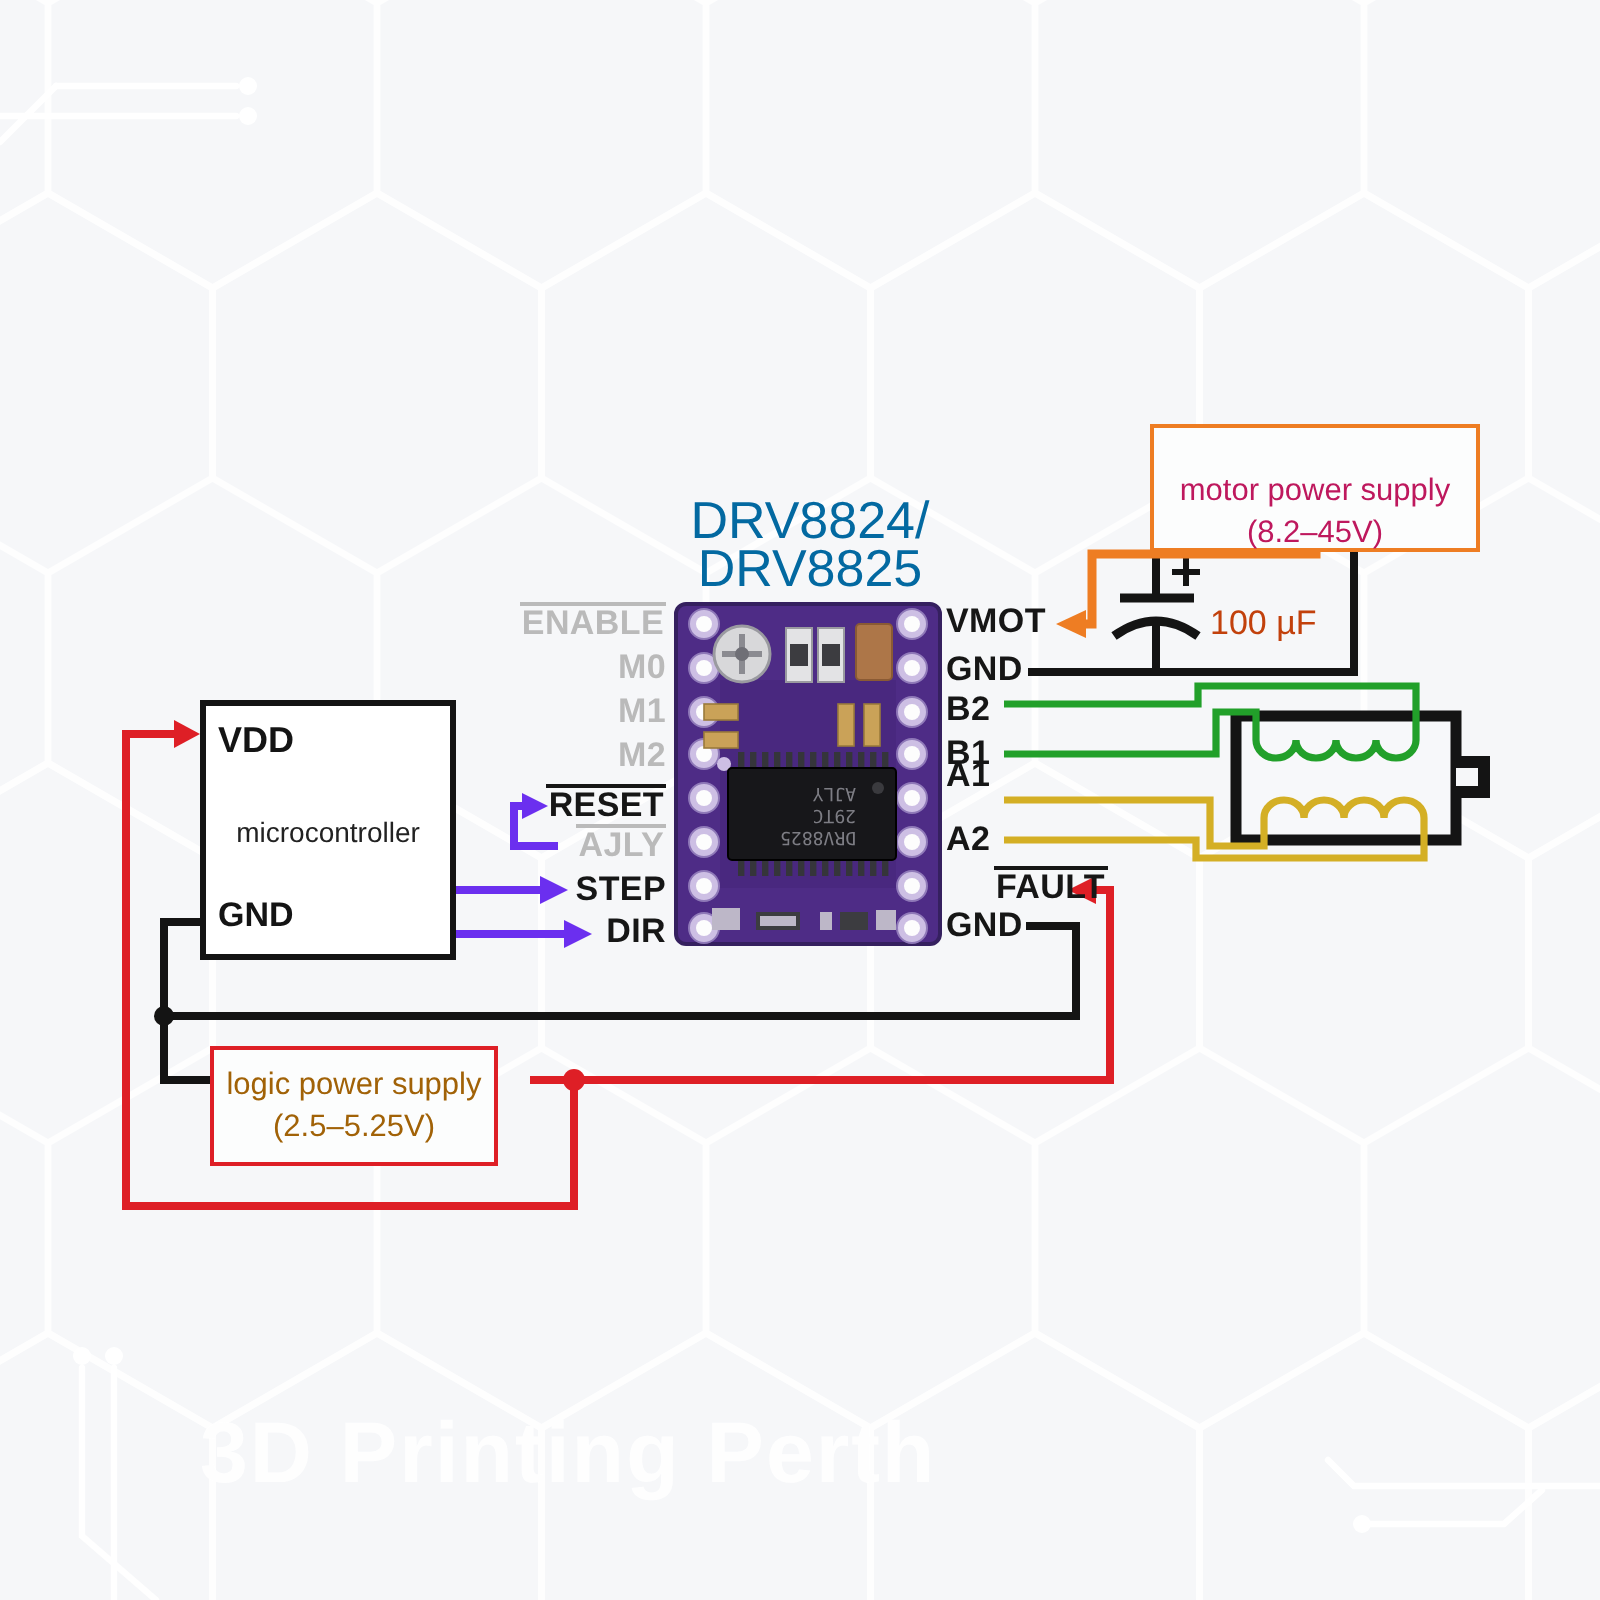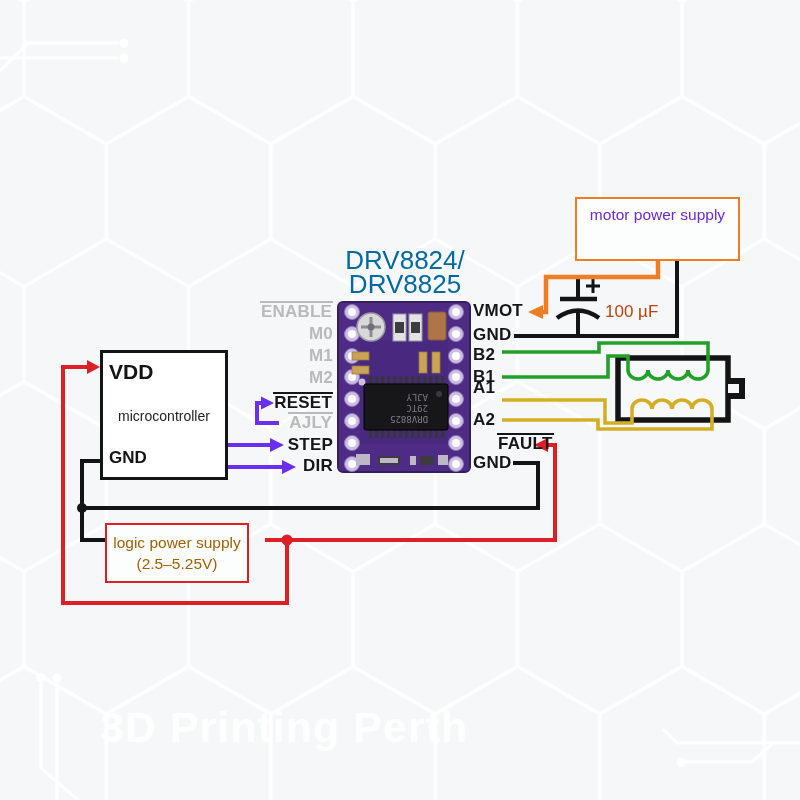--- a/index.html
+++ b/index.html
@@ -12,25 +12,25 @@
   
   .pin{position:absolute;height:20px;line-height:20px;font-weight:bold;font-size:17px;
        color:#161616;white-space:nowrap;letter-spacing:.2px;}
   .pin.left{right:467px;text-align:right;}
   .pin.right{left:473px;}
   .pin.gray{color:#bababa;}
   .pin .ol{display:inline-block;border-top:2.6px solid currentColor;line-height:18px;padding:0 1px;margin-left:24px;}
   
   .supply{position:absolute;text-align:center;font-size:15.5px;line-height:21px;
           background:#fcfdfd;box-sizing:border-box;}
-  #motor-supply{left:575px;top:197px;width:165px;height:64px;border:2.5px solid #ee7d23;color:#6d28d9;padding-top:5px;}
+  #motor-supply{left:575px;top:212px;width:165px;height:64px;border:2.5px solid #ee7d23;color:#be185d;padding-top:21px;}
   #logic-supply{left:105px;top:523px;width:144px;height:60px;border:2.5px solid #de1f26;color:#a16207;padding-top:7px;}
   #mc-box{position:absolute;left:100px;top:350px;width:128px;height:130px;border:3px solid #141414;
           background:#ffffff;box-sizing:border-box;}
-  #mc-vdd{position:absolute;left:6px;top:7px;font-weight:bold;font-size:21px;color:#141414;}
+  #mc-vdd{position:absolute;left:6px;top:7px;font-weight:bold;font-size:18px;color:#141414;}
   #mc-label{position:absolute;left:0;right:0;top:55px;text-align:center;font-size:14px;color:#222;}
   #mc-gnd{position:absolute;left:6px;bottom:9px;font-weight:bold;font-size:17px;color:#141414;}
   #cap-value{position:absolute;left:605px;top:302px;font-size:17px;color:#c2410c;}
   #watermark{position:absolute;left:100px;top:703px;font-weight:bold;font-size:43px;
              color:#ffffff;opacity:.95;letter-spacing:1px;}
 </style>
 </head>
 <body>
 
 <div id="stage">
@@ -264,20 +264,21 @@
   <div class="pin right" style="top:453px"><span>GND</span></div>
 
   <div id="mc-box">
     <div id="mc-vdd">VDD</div>
     <div id="mc-label">microcontroller</div>
     <div id="mc-gnd">GND</div>
   </div>
 
   <div id="motor-supply" class="supply">
     <div>motor power supply</div>
+    <div>(8.2–45V)</div>
   </div>
   <div id="logic-supply" class="supply">
     <div>logic power supply</div>
     <div>(2.5–5.25V)</div>
   </div>
 
   <div id="cap-value">100 µF</div>
 
 </div>
 

